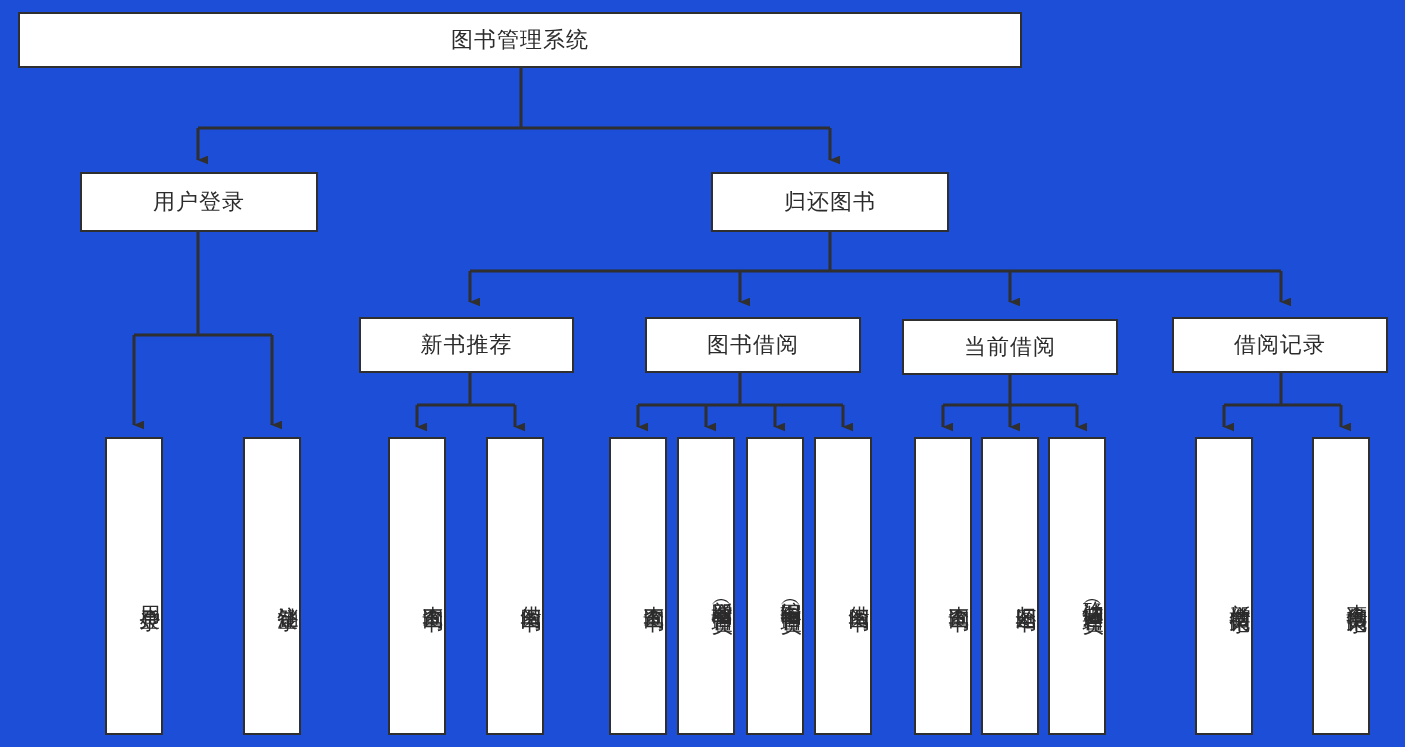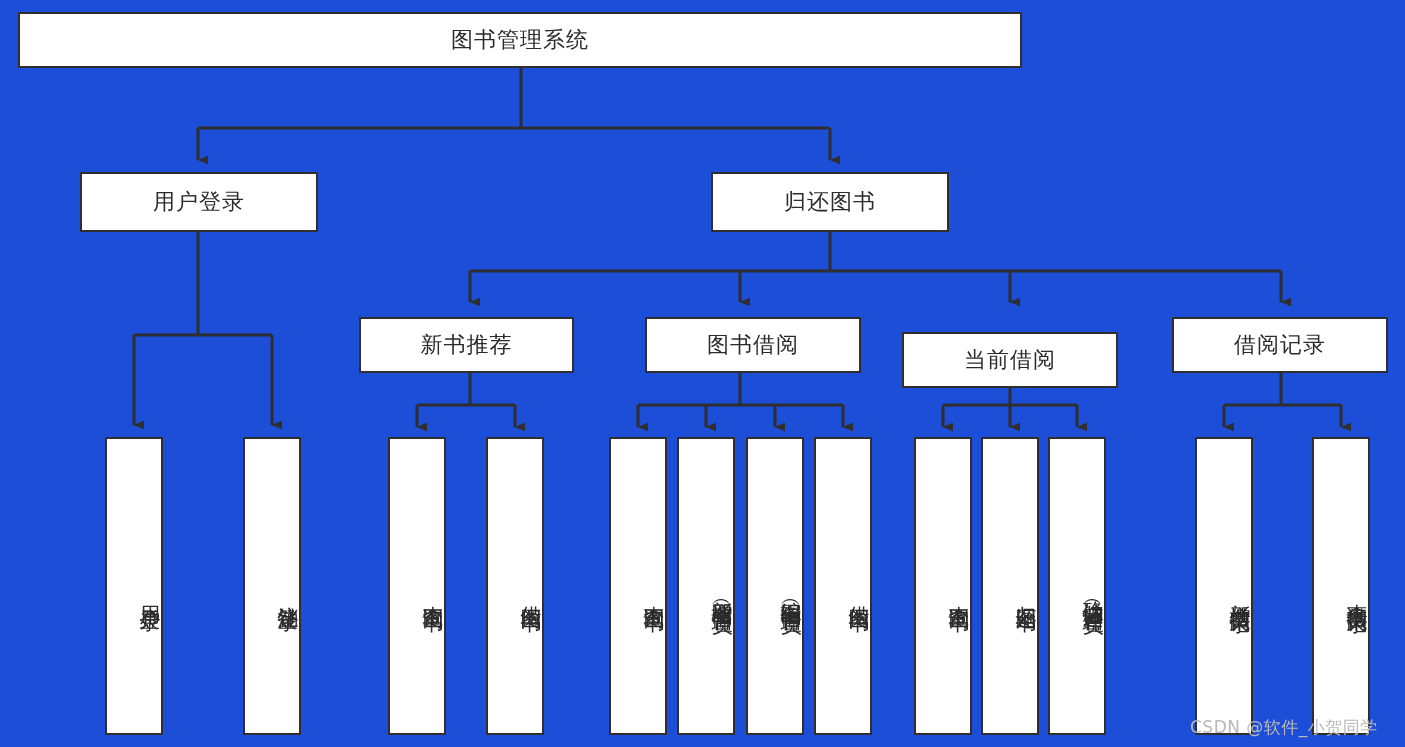--- a/index.html
+++ b/index.html
@@ -129,21 +129,21 @@
   <div class="node horiz" style="left:711px; top:172px; width:238px; height:60px;">
     <span>归还图书</span>
   </div>
 
   <div class="node horiz" style="left:359px; top:317px; width:215px; height:56px;">
     <span>新书推荐</span>
   </div>
   <div class="node horiz" style="left:632px; top:317px; width:216px; height:56px;margin-left:13px;">
     <span>图书借阅</span>
   </div>
-  <div class="node horiz" style="left:902px; top:332px; width:216px; height:56px;">
+  <div class="node horiz" style="left:902px; top:319px; width:216px; height:56px;">
     <span>当前借阅</span>
   </div>
   <div class="node horiz" style="left:1172px; top:317px; width:216px; height:56px;">
     <span>借阅记录</span>
   </div>
 
   <div class="node vert" style="left:105px; top:437px; width:58px; height:298px;">
     <span>用户登录</span>
   </div>
   <div class="node vert" style="left:243px; top:437px; width:58px; height:298px;">
@@ -180,15 +180,14 @@
     <span>确认归还（管理员）</span>
   </div>
 
   <div class="node vert" style="left:1195px; top:437px; width:58px; height:298px;">
     <span>新增借阅记录</span>
   </div>
   <div class="node vert" style="left:1312px; top:437px; width:58px; height:298px;">
     <span>查询借阅记录</span>
   </div>
 
-  <div class="watermark" style="left:1190px; top:716px;">CSDN @软件_小贺同学</div>
 
 </div>
 
 </body></html>

